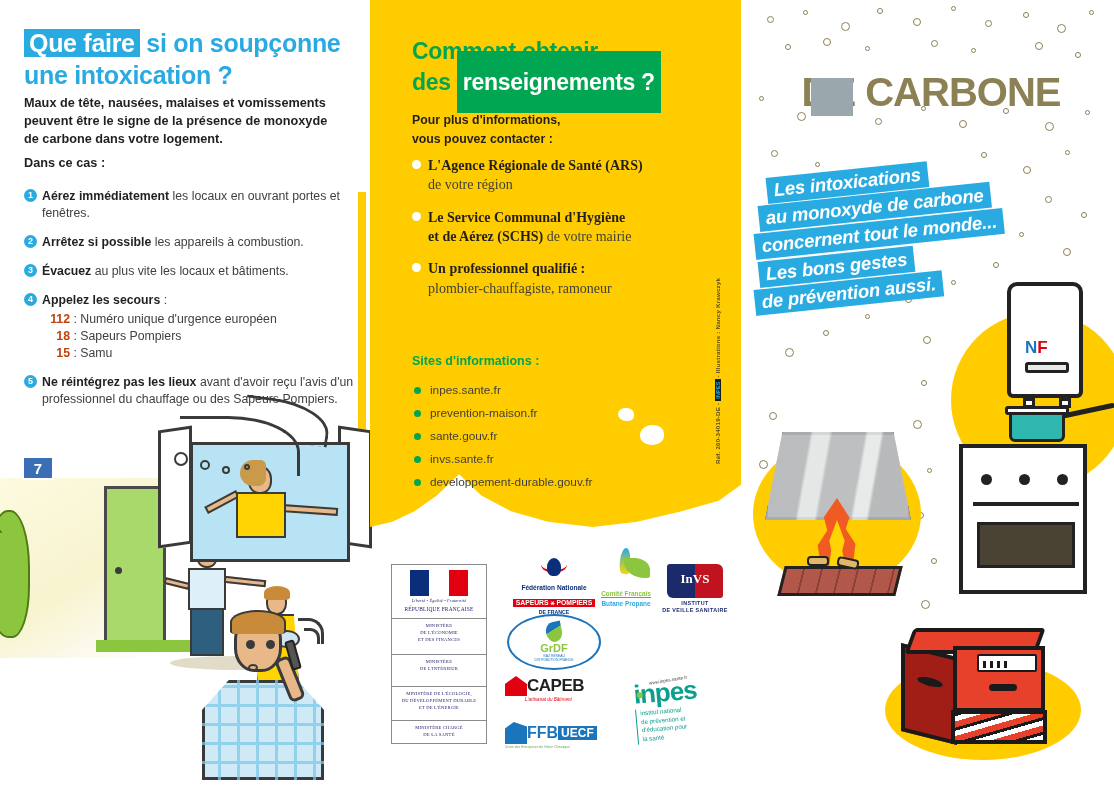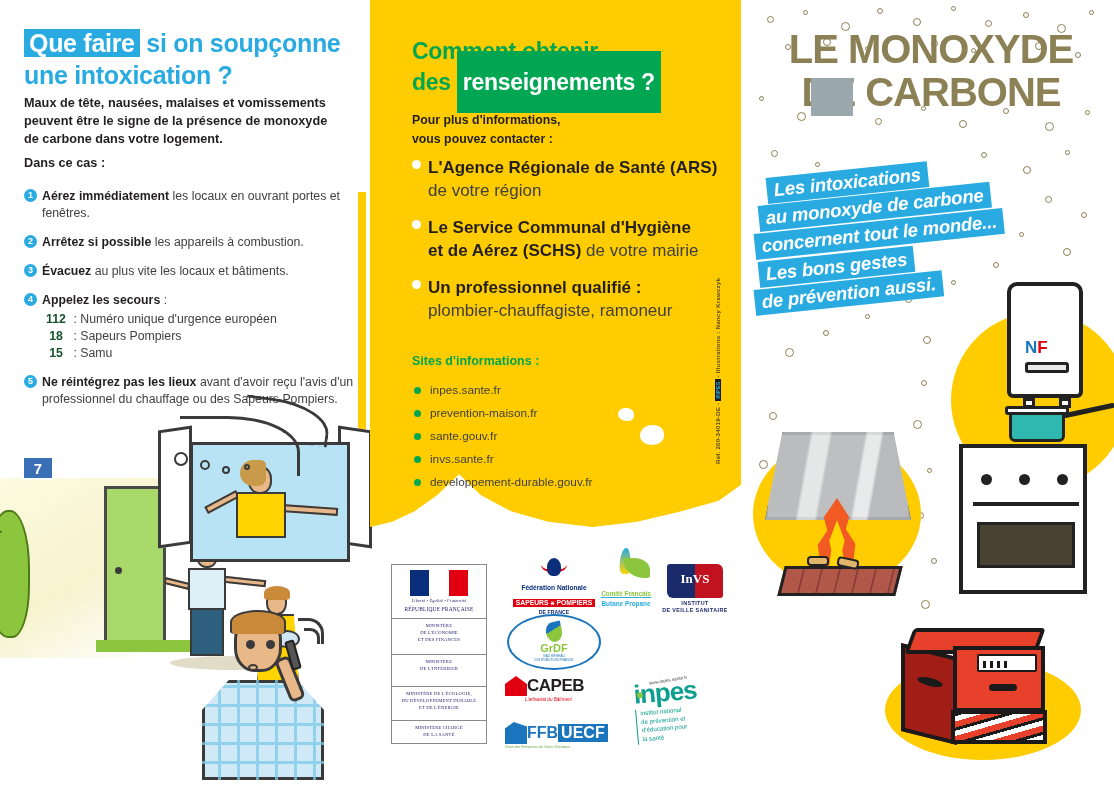--- a/index.html
+++ b/index.html
@@ -23,22 +23,22 @@
 
   #steps { position:absolute; left:24px; top:188px; width:330px; }
   .step { position:relative; padding-left:18px; margin-bottom:12px;
     font-size:12.3px; line-height:1.38; color:#3f3f3f; }
   .step .num { position:absolute; left:0; top:1px; width:13px; height:13px; border-radius:50%;
     background:#29ABE2; color:#fff; font-size:9px; font-weight:bold;
     display:flex; align-items:center; justify-content:center; line-height:1; }
   .step b { color:#231F20; font-weight:bold; }
   .phones { margin-top:2px; }
   .phone-row { font-size:12.3px; line-height:1.38; color:#3f3f3f; }
-  .phone-row .n { display:inline-block; width:28px; text-align:center;
-    color:#14532d; font-weight:bold; }
+  .phone-row .n { display:inline-block; width:28px; text-align:right;
+    color:#c2410c; font-weight:bold; }
 
   
   #left-yellow-strip { position:absolute; left:358px; top:192px; width:8px; height:344px;
     background:#FFCC00; }
 
   
   #illo-left { position:absolute; left:0; top:400px; width:365px; height:386px; }
   .scene-house { position:absolute; left:0px; top:78px; width:160px; height:180px;
     background:linear-gradient(150deg,#fdfbe0 0%,#f7f3cf 55%,#ffffff 100%); }
   .bush { position:absolute; left:-14px; top:110px; width:44px; height:128px;
@@ -138,21 +138,21 @@
     background:#FFCC00;
     clip-path: polygon(0 0,100% 0,100% 92%,94% 95%,84% 97%,72% 99%,60% 100%,
       48% 99%,38% 97%,30% 94%,24% 90%,18% 94%,12% 97%,6% 99%,0 100%); }
   .hl-green { background:#00A651; color:#fff; padding:18px 6px; }
   #title-mid { position:absolute; left:412px; top:36px; width:300px;
     font-size:23px; font-weight:bold; line-height:1.35; color:#00A651; letter-spacing:-0.3px; }
   #intro-mid { position:absolute; left:412px; top:111px; width:300px;
     font-size:12.3px; font-weight:bold; line-height:1.52; color:#231F20; }
   #contacts { position:absolute; left:412px; top:156px; width:310px; }
   .contact { position:relative; padding-left:16px; margin-bottom:13px;
-    font-size:17px; line-height:1.38; color:#3f3f3f; }
+    font-size:14px; line-height:1.38; color:#3f3f3f;font-family:Liberation Serif, serif; }
   .contact .dot { position:absolute; left:0; top:4px; width:9px; height:9px;
     border-radius:50%; background:#fff; }
   .contact b { color:#231F20; font-weight:bold; }
   #sites-title { position:absolute; left:412px; top:354px;
     font-size:12.5px; font-weight:bold; color:#00A651; }
   #sites { position:absolute; left:414px; top:383px; width:300px; }
   .site { position:relative; padding-left:16px; margin-bottom:9px;
     font-size:11.8px; color:#3f3f3f; }
   .site .dot { position:absolute; left:0; top:4px; width:7px; height:7px;
     border-radius:50%; background:#00A651; }
@@ -204,21 +204,21 @@
   .capeb-m{display:inline-block;width:22px;height:20px;background:#E1000F;
     clip-path:polygon(0 40%,50% 0,100% 40%,100% 100%,0 100%);vertical-align:middle;}
   .capeb-t{display:inline-block;font-size:17px;font-weight:bold;color:#231F20;vertical-align:middle;
     letter-spacing:-.5px;}
   .capeb-s{font-size:4.6px;color:#E1000F;font-style:italic;margin-top:1px;margin-left:20px;}
 
   .ffb{position:absolute;left:120px;top:166px;width:118px;}
   .ffb-m{display:inline-block;width:22px;height:22px;background:#1B75BC;
     clip-path:polygon(0 30%,40% 0,100% 20%,100% 100%,0 100%);vertical-align:middle;}
   .ffb-t{display:inline-block;font-size:16px;font-weight:bold;color:#1B75BC;vertical-align:middle;}
-  .ffb-u{display:inline-block;font-size:16px;font-weight:bold;color:#fff;background:#1B75BC;
+  .ffb-u{display:inline-block;font-size:12px;font-weight:bold;color:#fff;background:#1B75BC;
     padding:0 3px;vertical-align:middle;}
   .ffb-s{font-size:3.4px;color:#6aa84f;margin-top:1px;}
 
   .cfbp{position:absolute;left:198px;top:-8px;width:86px;text-align:center;}
   .cfbp-leaf{width:44px;height:34px;margin:0 auto;position:relative;}
   .cfbp-leaf:before{content:"";position:absolute;left:16px;top:0;width:10px;height:26px;
     background:linear-gradient(180deg,#29ABE2,#FFD400);border-radius:50% 50% 10% 40%;transform:rotate(6deg);}
   .cfbp-leaf:after{content:"";position:absolute;left:20px;top:10px;width:26px;height:20px;
     background:#8CC63F;border-radius:0 60% 10% 80%;}
   .cfbp-t{font-size:6.4px;font-weight:bold;color:#8CC63F;border-bottom:1px solid #29ABE2;
@@ -626,21 +626,21 @@
       <span class="bb" style="left:176px;top:600px;width:9px;height:9px;"></span>
       <span class="bb" style="left:24px;top:412px;width:8px;height:8px;"></span>
       <span class="bb" style="left:14px;top:460px;width:9px;height:9px;"></span>
       <span class="bb" style="left:20px;top:510px;width:7px;height:7px;"></span>
       <span class="bb" style="left:228px;top:388px;width:8px;height:8px;"></span>
       <span class="bb" style="left:248px;top:352px;width:6px;height:6px;"></span>
       <span class="bb" style="left:218px;top:440px;width:10px;height:10px;"></span>
     </div>
 
     <h1 id="title-right">
-      <span>LE MONOXYDE</span><br>
+      <br>
       <span>DE CARBONE</span>
     </h1>
 
     <div id="banner">
       <div class="r" style="margin-left:12px;"><span class="bline">Les intoxications</span></div>
       <div class="r" style="margin-left:4px;"><span class="bline">au monoxyde de carbone</span></div>
       <div class="r" style="margin-left:0px;"><span class="bline">concernent tout le monde...</span></div>
       <div class="r" style="margin-left:4px;"><span class="bline">Les bons gestes</span></div>
       <div class="r" style="margin-left:0px;"><span class="bline">de prévention aussi.</span></div>
     </div>

